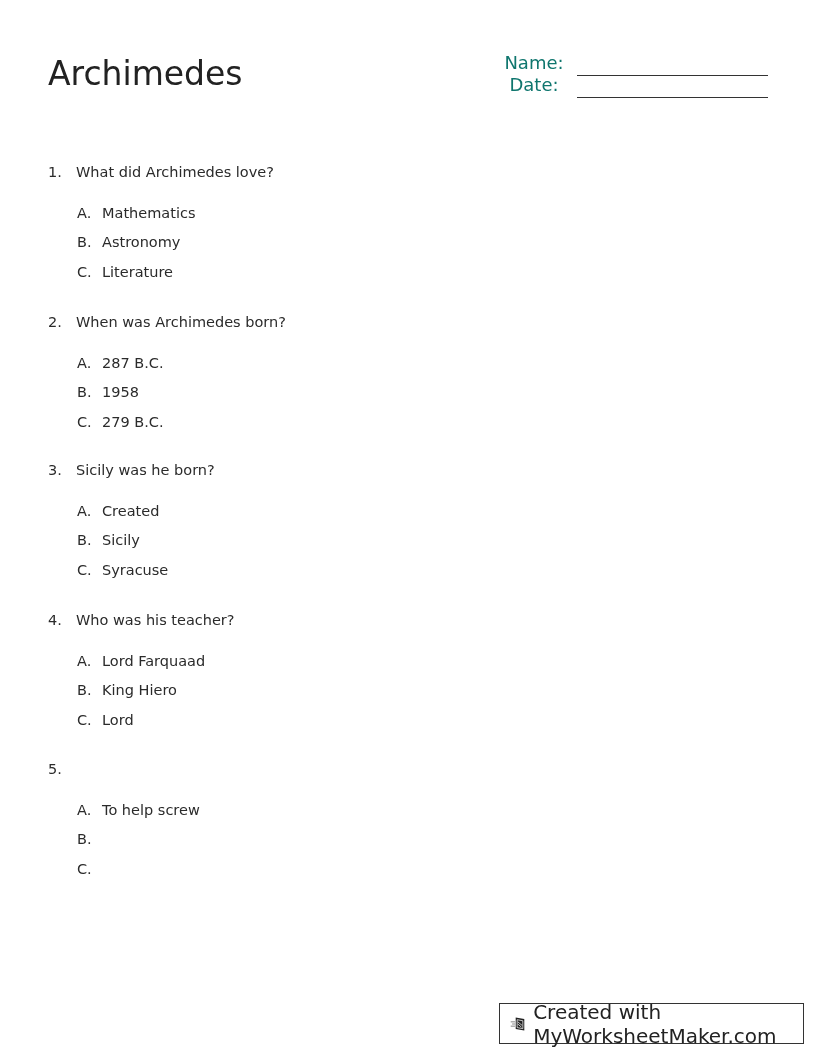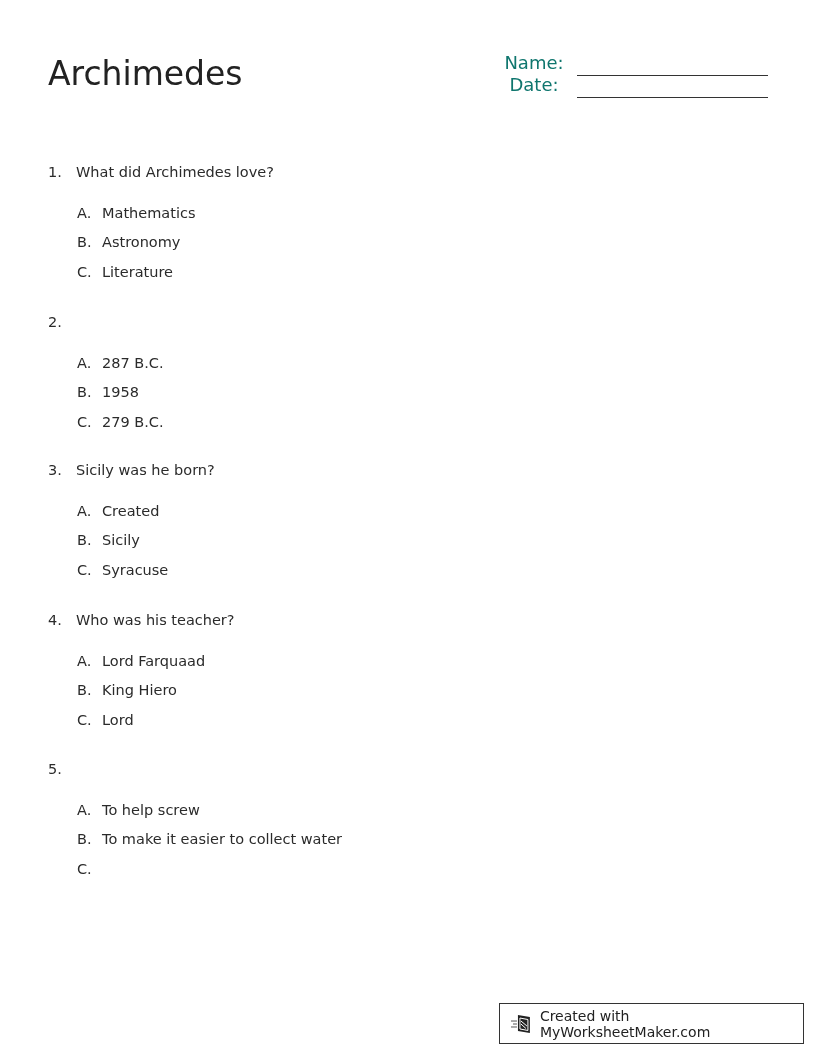--- a/index.html
+++ b/index.html
@@ -38,21 +38,21 @@
     .option {
       display: flex; font-size: 14.5px; line-height: 18px; margin-left: 29px;
       height: 29.3px;
     }
     .opt-letter { width: 25px; }
 
     .footer {
       position: absolute; left: 499px; top: 1003px; width: 305px; height: 41px;
       border: 1.5px solid #333333; box-sizing: border-box;
       display: flex; align-items: center; padding-left: 10px;
-      font-size: 14px; color: #222222;
+      font-size: 20px; color: #222222;
     }
     .footer-icon { width: 24px; height: 22px; margin-right: 6px; }
   </style>
 </head>
 <body>
 
 <div class="title">Archimedes</div>
 
 <div class="field name-field">
   <span class="field-label">Name:</span>
@@ -82,20 +82,21 @@
       <div class="option">
           <span class="opt-letter">C.</span>
           <span>Literature</span>
         </div>
     </div>
   </div>
 
   <div class="question" style="top:150px;">
     <div class="q-head">
       <span class="q-num">2.</span>
+      <span class="q-text">When was Archimedes born?</span>
     </div>
     <div class="options">
       <div class="option">
           <span class="opt-letter">A.</span>
           <span>287 B.C.</span>
         </div>
       <div class="option">
           <span class="opt-letter">B.</span>
           <span>1958</span>
         </div>
@@ -152,21 +153,20 @@
     <div class="q-head">
       <span class="q-num">5.</span>
     </div>
     <div class="options">
       <div class="option">
           <span class="opt-letter">A.</span>
           <span>To help screw</span>
         </div>
       <div class="option">
           <span class="opt-letter">B.</span>
-          <span>To make it easier to collect water</span>
         </div>
       <div class="option">
           <span class="opt-letter">C.</span>
         </div>
     </div>
   </div>
 </div>
 
 <div class="footer">
   <svg class="footer-icon" viewBox="0 0 24 22">

